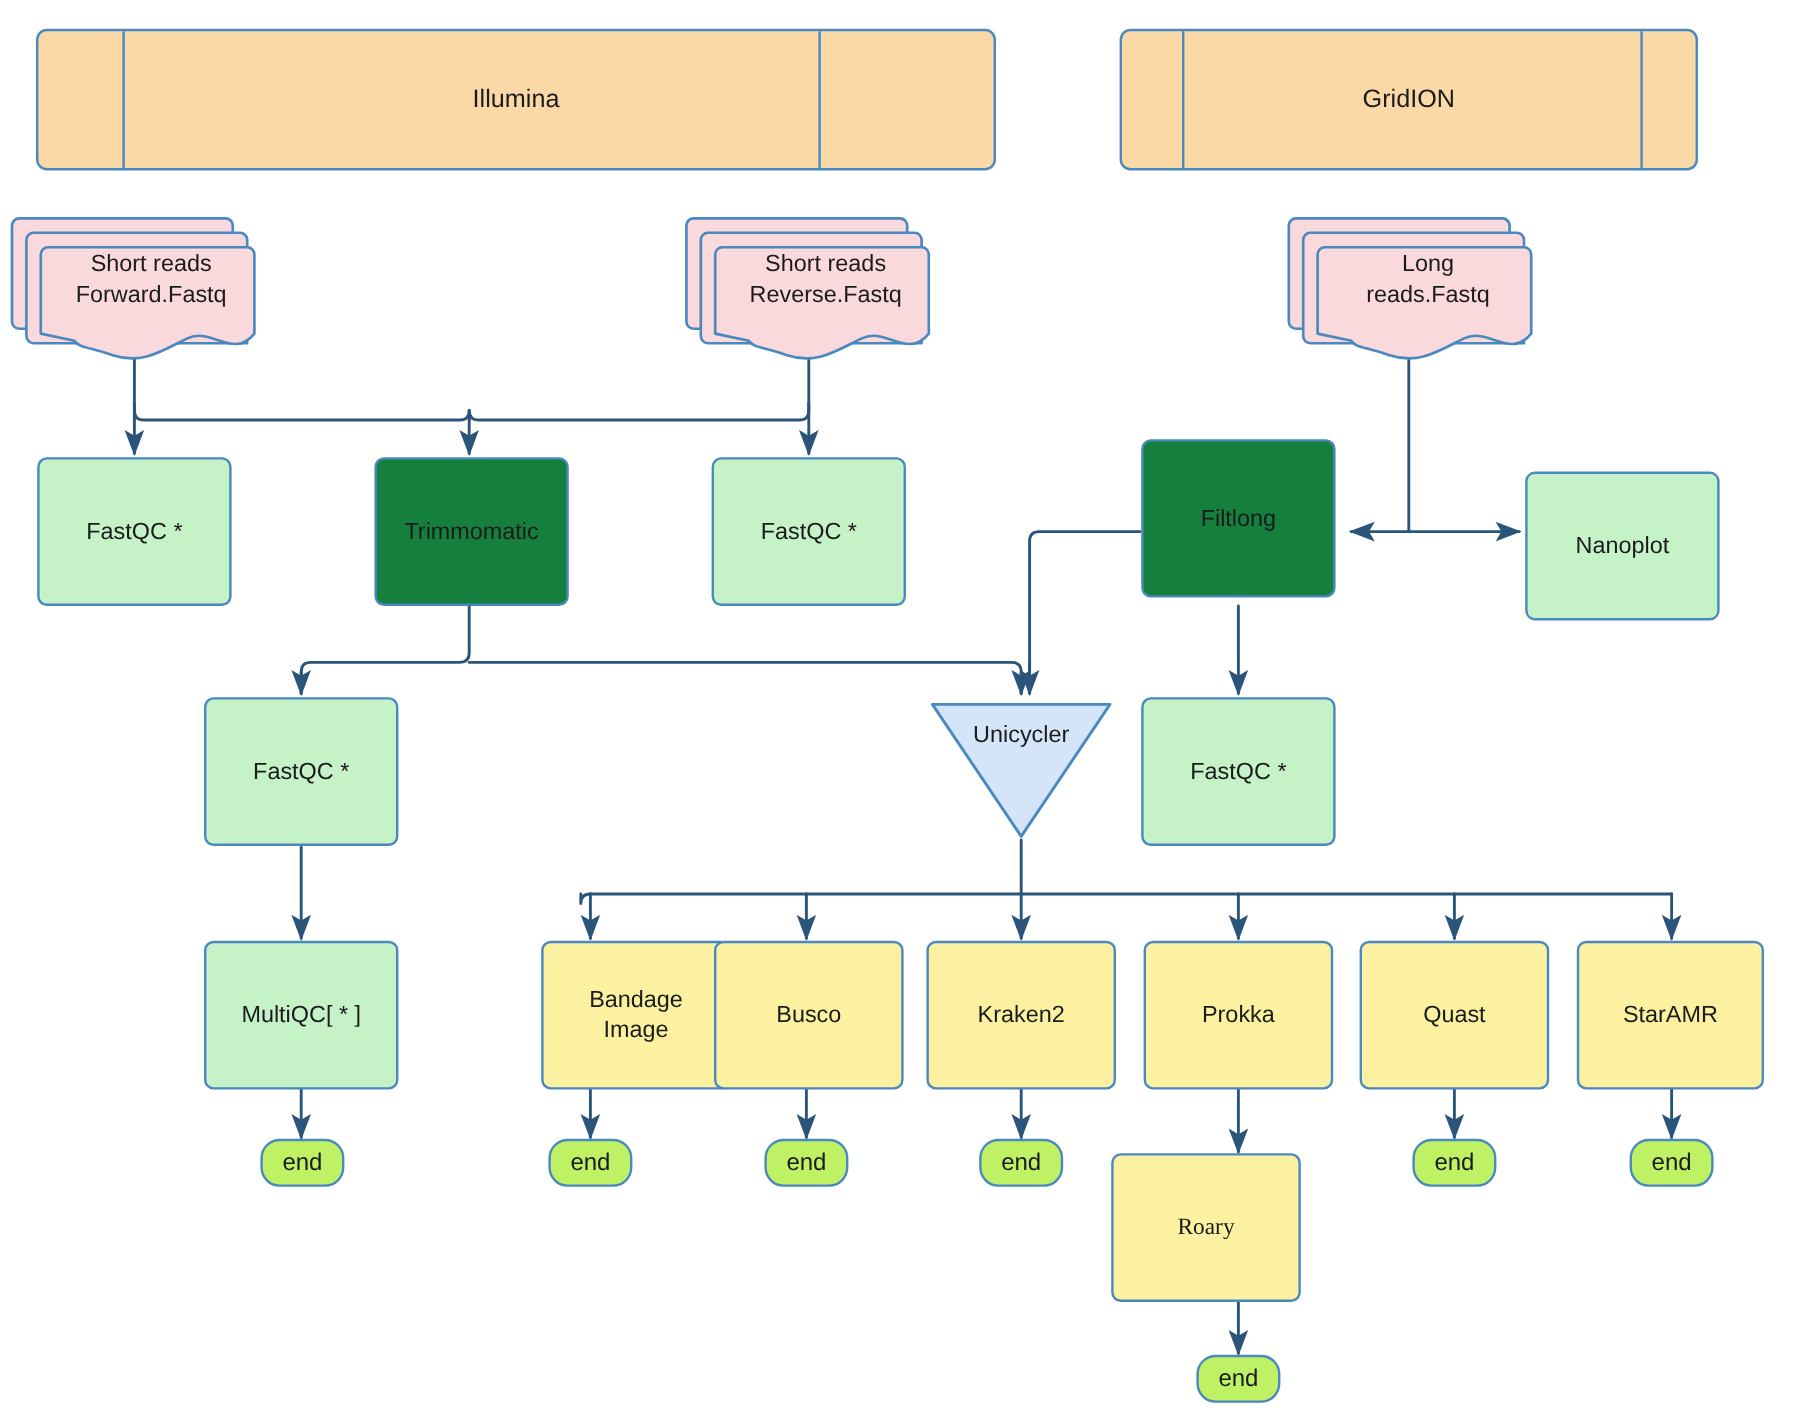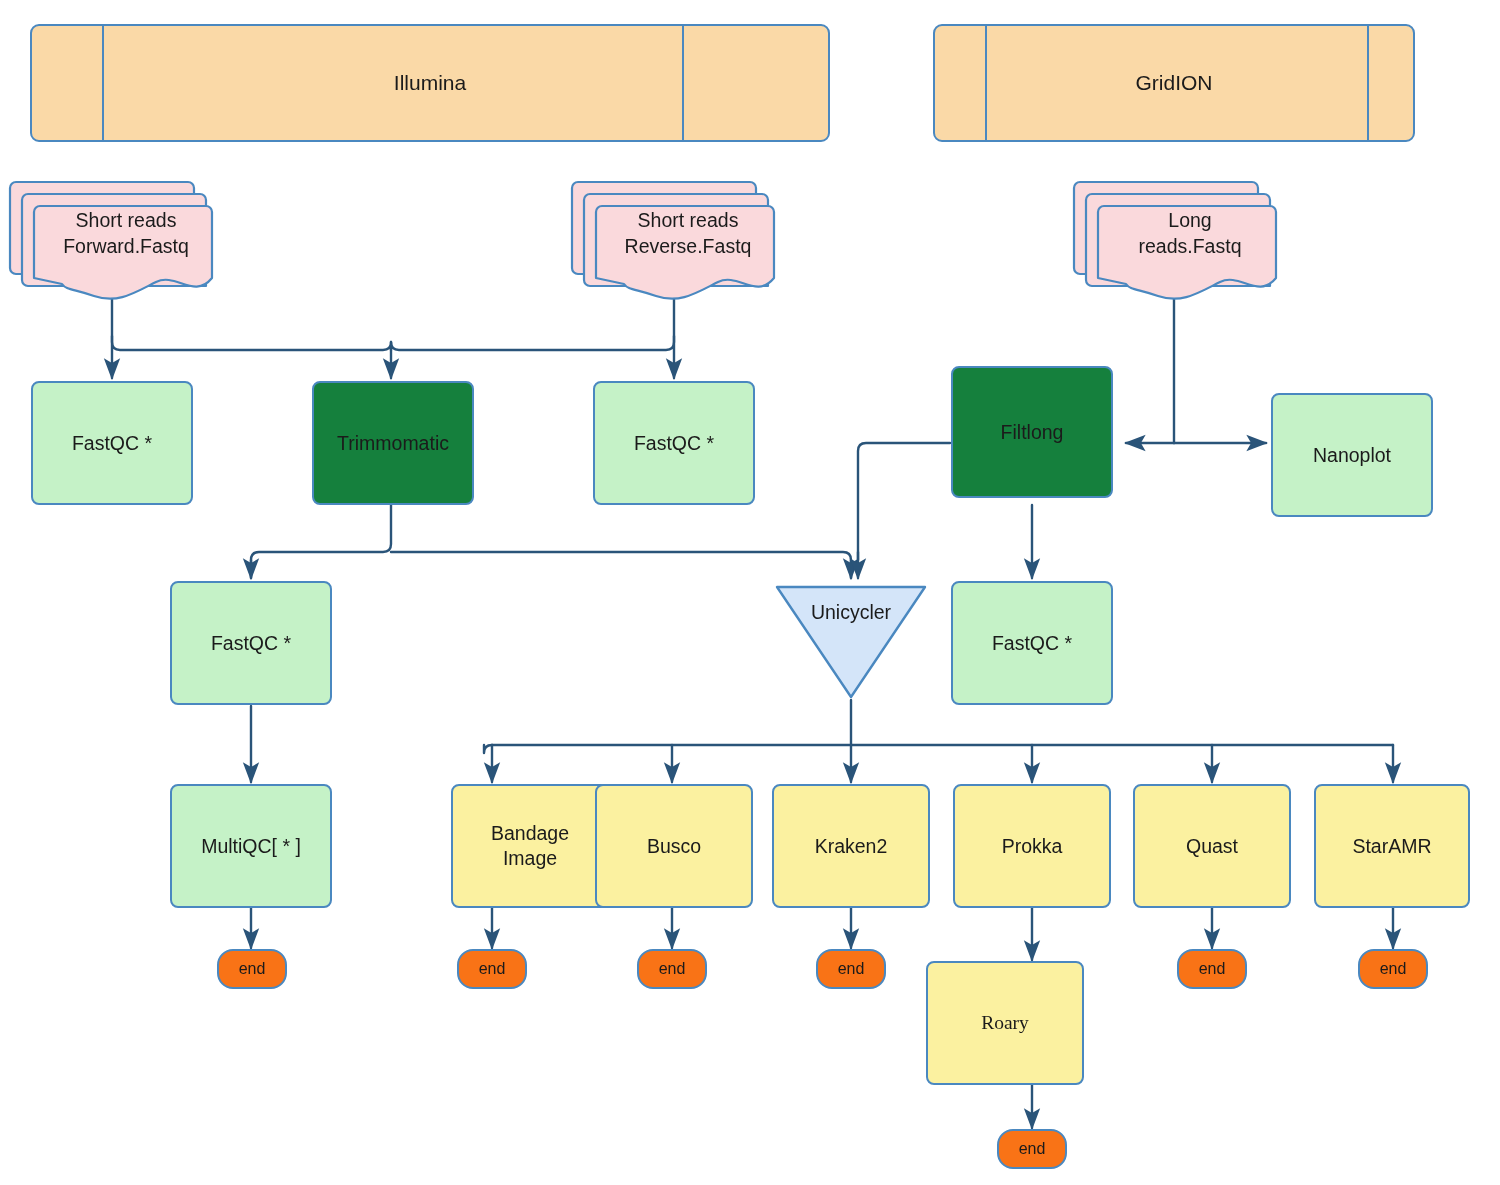--- a/index.html
+++ b/index.html
@@ -21,21 +21,21 @@
 
   .proc{font-size:19.5px;}
   .green{background:#C5F2C7;}
   .purple{background:#15803d;}
   .yellow{background:#FBF1A0;}
 
   .tri-wrap{position:absolute;}
   .tri-label{position:absolute;left:0;right:0;top:22px;text-align:center;font-size:19.5px;color:#1b1b1b;}
 
   .endnode{position:absolute;box-sizing:border-box;display:flex;align-items:center;justify-content:center;
-        font-size:16px;color:#1b1b1b;background:#f97316;border:2px solid #4A88C0;border-radius:16px;}
+        font-size:20px;color:#1b1b1b;background:#bef264;border:2px solid #4A88C0;border-radius:16px;}
 </style>
 </head>
 <body>
 
 <div id="stage">
 
   <svg class="edges" viewBox="0 0 1500 1185">
     <defs>
       <marker id="arrow" markerWidth="10" markerHeight="10" refX="8.2" refY="4" orient="auto" markerUnits="strokeWidth">
         <path d="M0,0.6 L9,4 L0,7.4 L2,4 Z" fill="#2A5479"></path>

